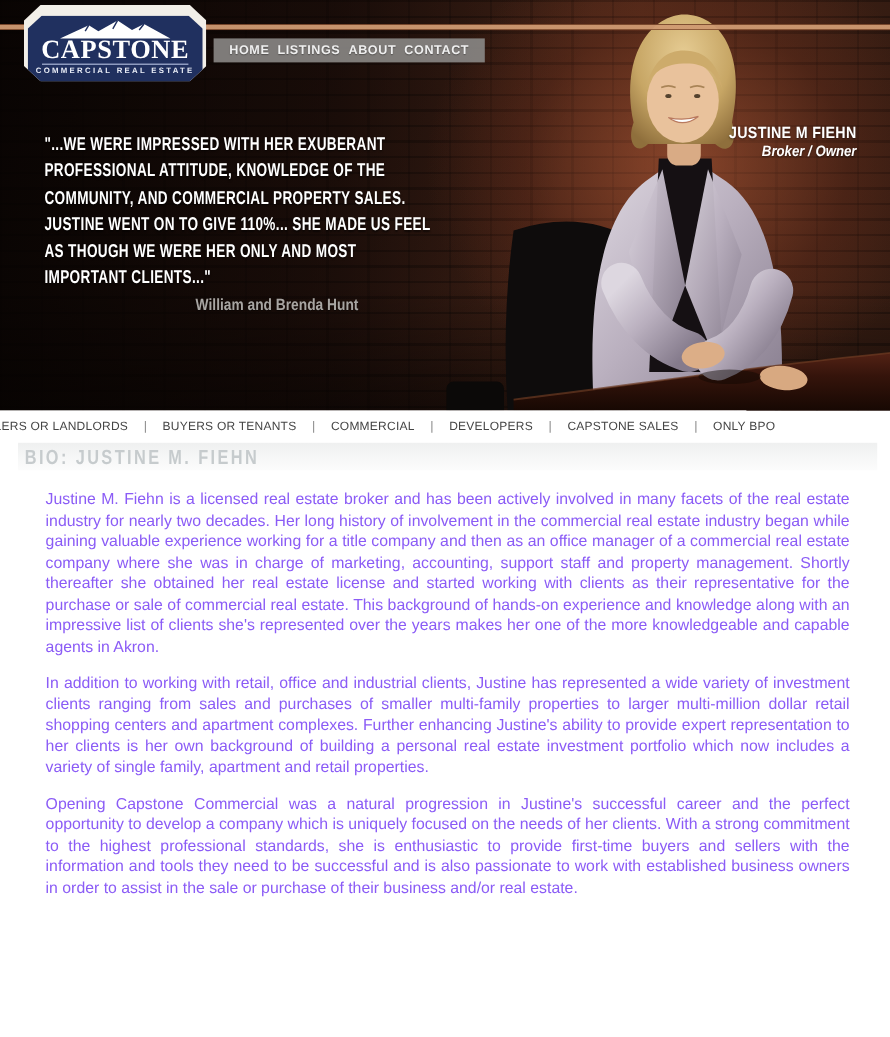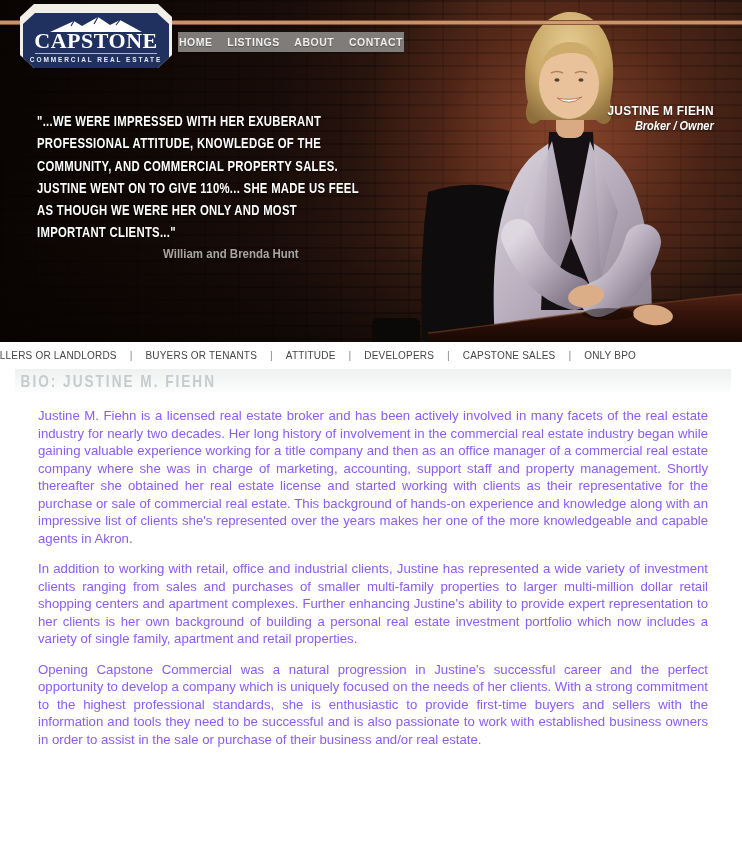--- a/index.html
+++ b/index.html
@@ -63,21 +63,21 @@
   .logo-rule { width:122px; height:1px; background:#aab6d8; margin:1px 0 2px; }
   .logo-tagline {
     color:#e8ecf6; font-size:6.5px; letter-spacing:1.9px; font-weight:bold; white-space:nowrap;
   }
 
   
   .main-nav {
     position:absolute; left:178px; top:32px; width:226px; height:20px;
     background: rgba(136,134,131,0.92);
     display:flex; align-items:center; justify-content:space-between;
-    padding: 0 1px;
+    padding: 0 13px;
   }
   .nav-item {
     color:#efefef; font-size:10.5px; font-weight:bold; letter-spacing:0.5px;
     cursor:pointer; white-space:nowrap;
     text-shadow: 0 1px 1px rgba(0,0,0,0.35);
   }
 
   
   .quote {
     position:absolute; left:37px; top:110px;
@@ -234,21 +234,21 @@
       <div class="agent-name">JUSTINE M FIEHN</div>
       <div class="agent-title">Broker / Owner</div>
     </div>
   </header>
 
   <nav class="subnav">
     <span class="subnav-item">SELLERS OR LANDLORDS</span>
     <span class="subnav-sep">|</span>
     <span class="subnav-item">BUYERS OR TENANTS</span>
     <span class="subnav-sep">|</span>
-    <span class="subnav-item">ATTITUDE</span>
+    <span class="subnav-item">COMMERCIAL</span>
     <span class="subnav-sep">|</span>
     <span class="subnav-item">DEVELOPERS</span>
     <span class="subnav-sep">|</span>
     <span class="subnav-item">CAPSTONE SALES</span>
     <span class="subnav-sep">|</span>
     <span class="subnav-item">ONLY BPO</span>
   </nav>
 
   <div class="title-bar">
     <h1 class="page-title">BIO: JUSTINE M. FIEHN</h1>

